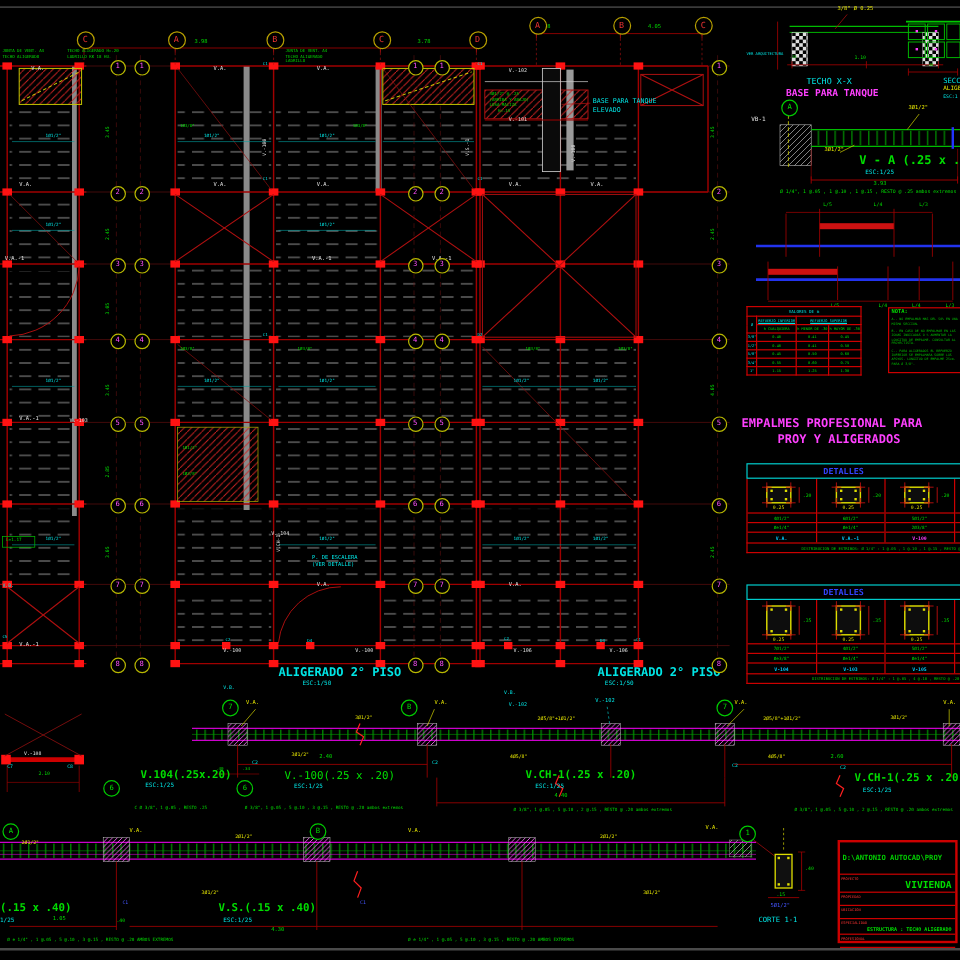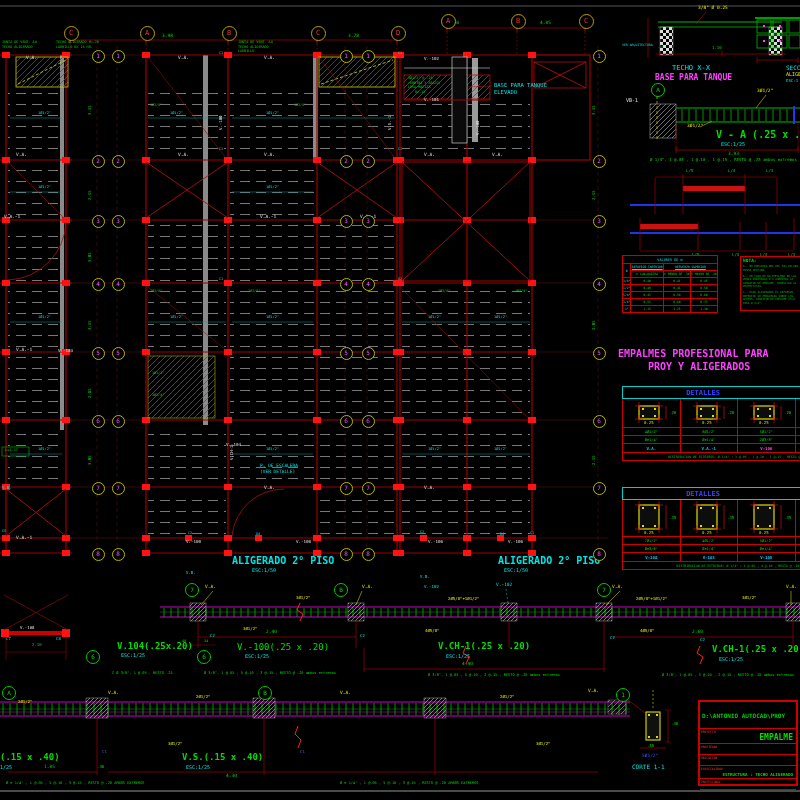--- a/index.html
+++ b/index.html
@@ -876,21 +876,21 @@
         </div>
       </div>
       <div class="det-foot">DISTRIBUCION DE ESTRIBOS:  Ø 1/4" : 1 @.05 , 4 @.10 , RESTO @ .20</div>
     </div>
 
   <div id="title-block">
     <div class="tb-path">D:\ANTONIO AUTOCAD\PROY</div>
     <div id="tb-rows">
         <div class="tb-row" style="height: 14px;">
           <span class="tb-label">PROYECTO</span>
-          <span class="tb-value" style="font-size: 8px;">EMPALME</span>
+          <span class="tb-value" style="font-size: 8px;">VIVIENDA</span>
         </div>
         <div class="tb-row" style="height: 10px;">
           <span class="tb-label">PROPIEDAD</span>
           <span class="tb-value" style="font-size: 4.2px;"></span>
         </div>
         <div class="tb-row" style="height: 10px;">
           <span class="tb-label">UBICACION</span>
           <span class="tb-value" style="font-size: 4.2px;"></span>
         </div>
         <div class="tb-row" style="height: 12px;">

